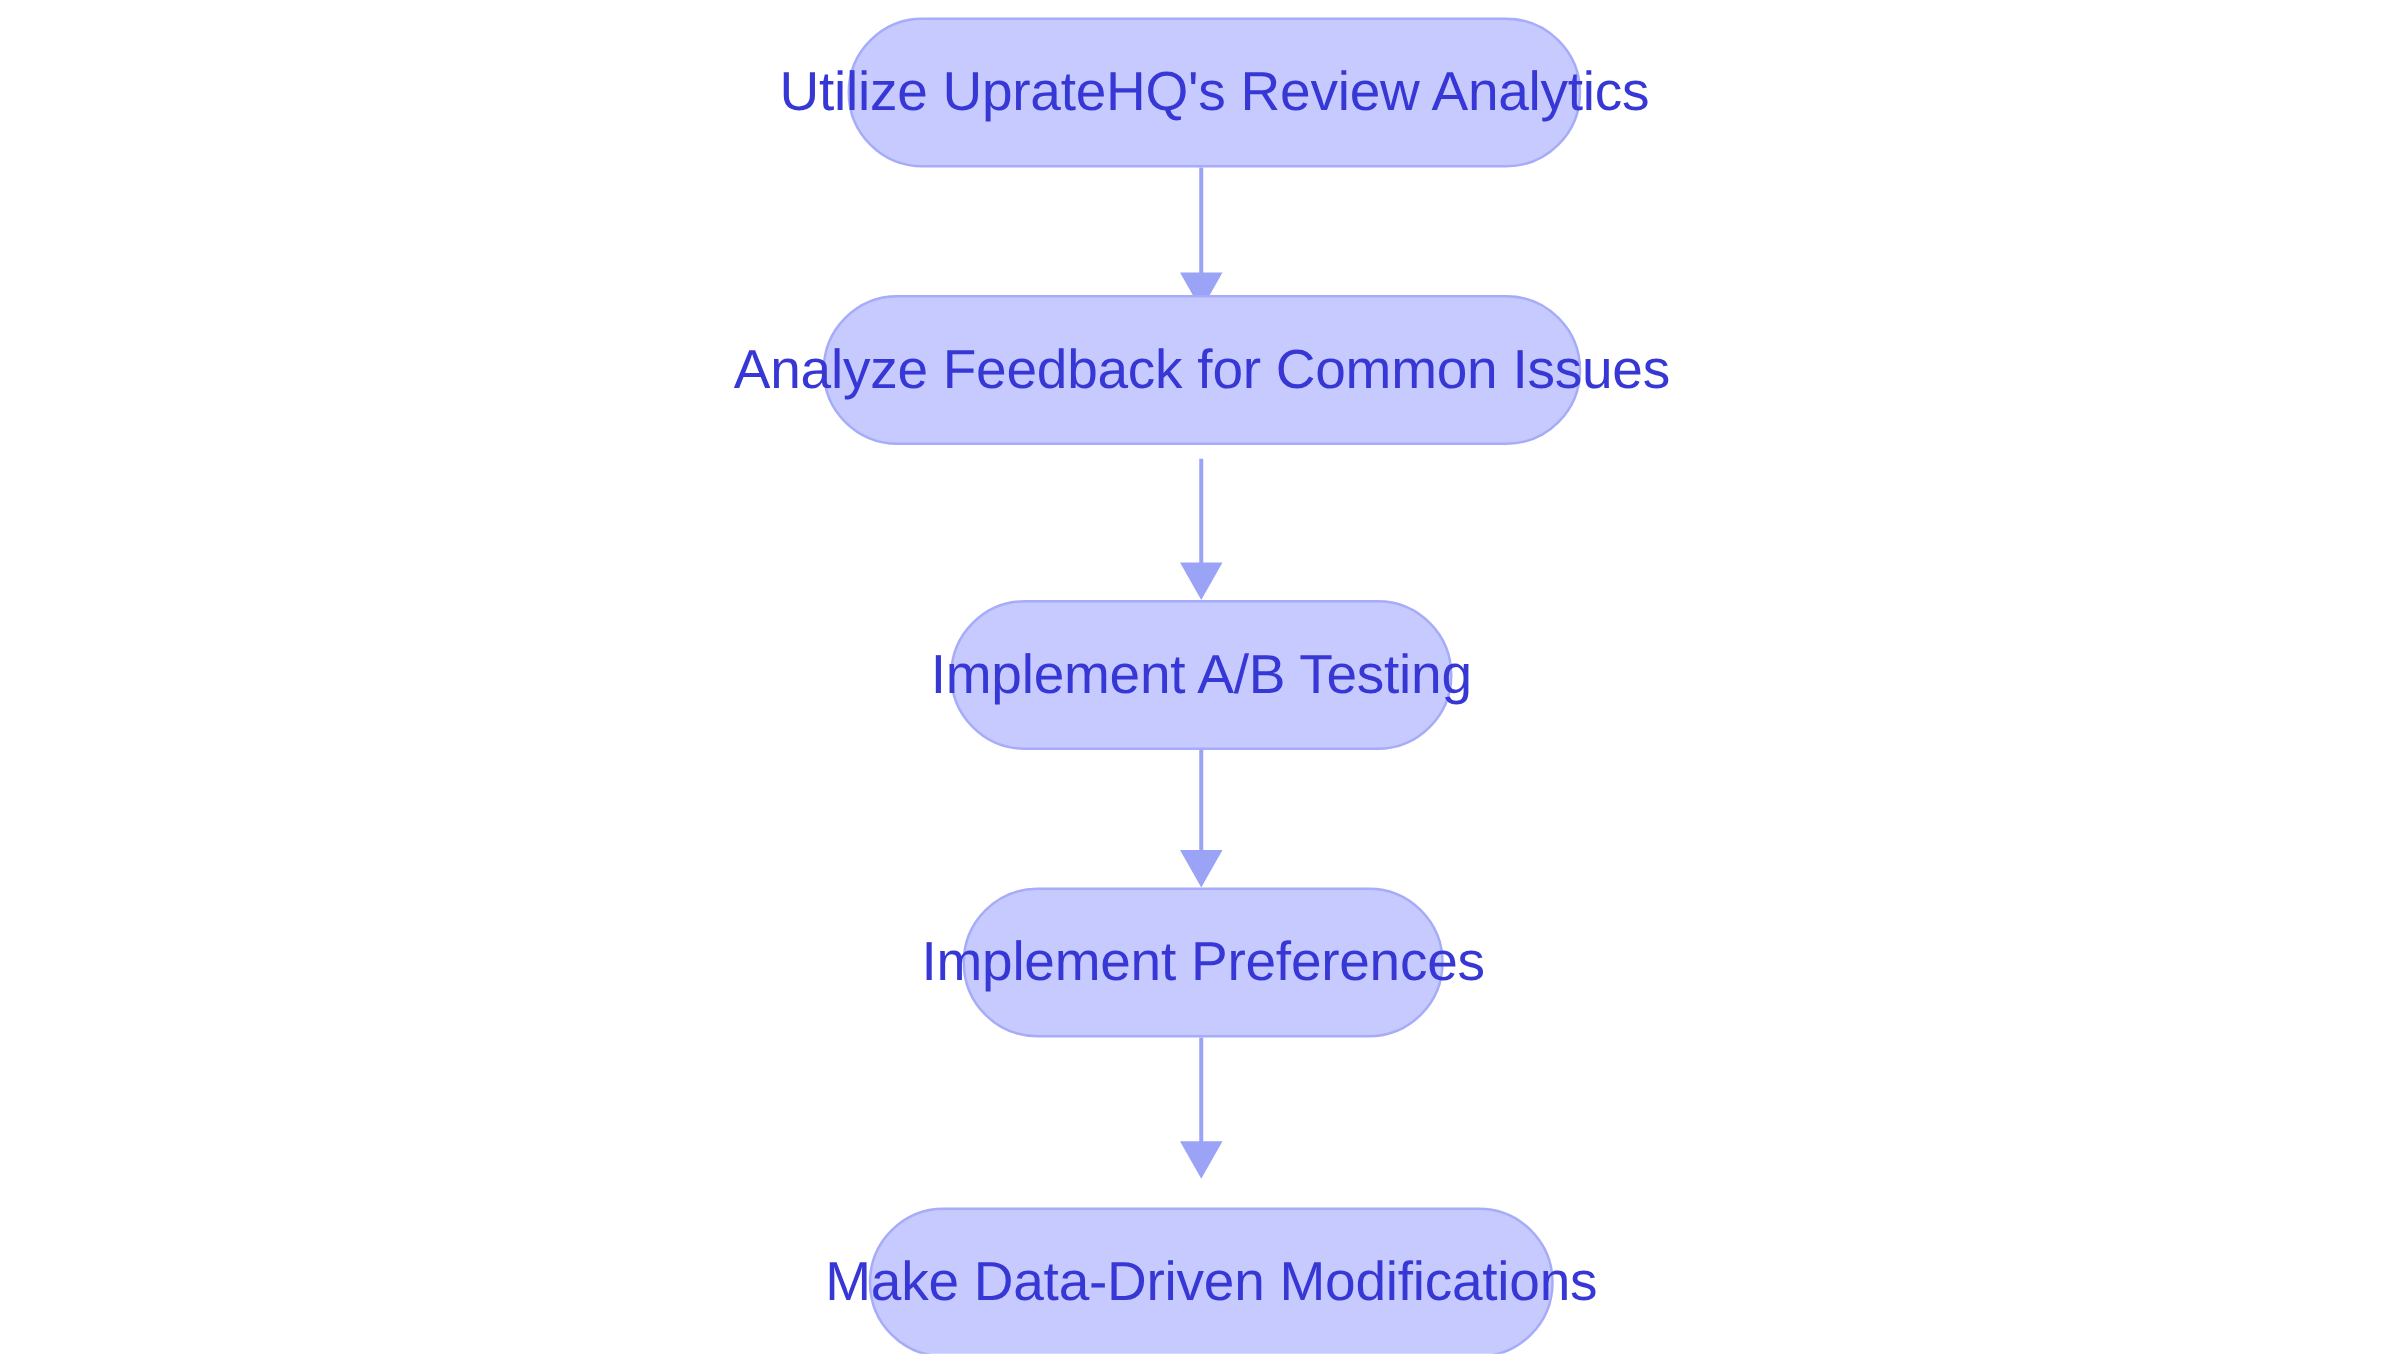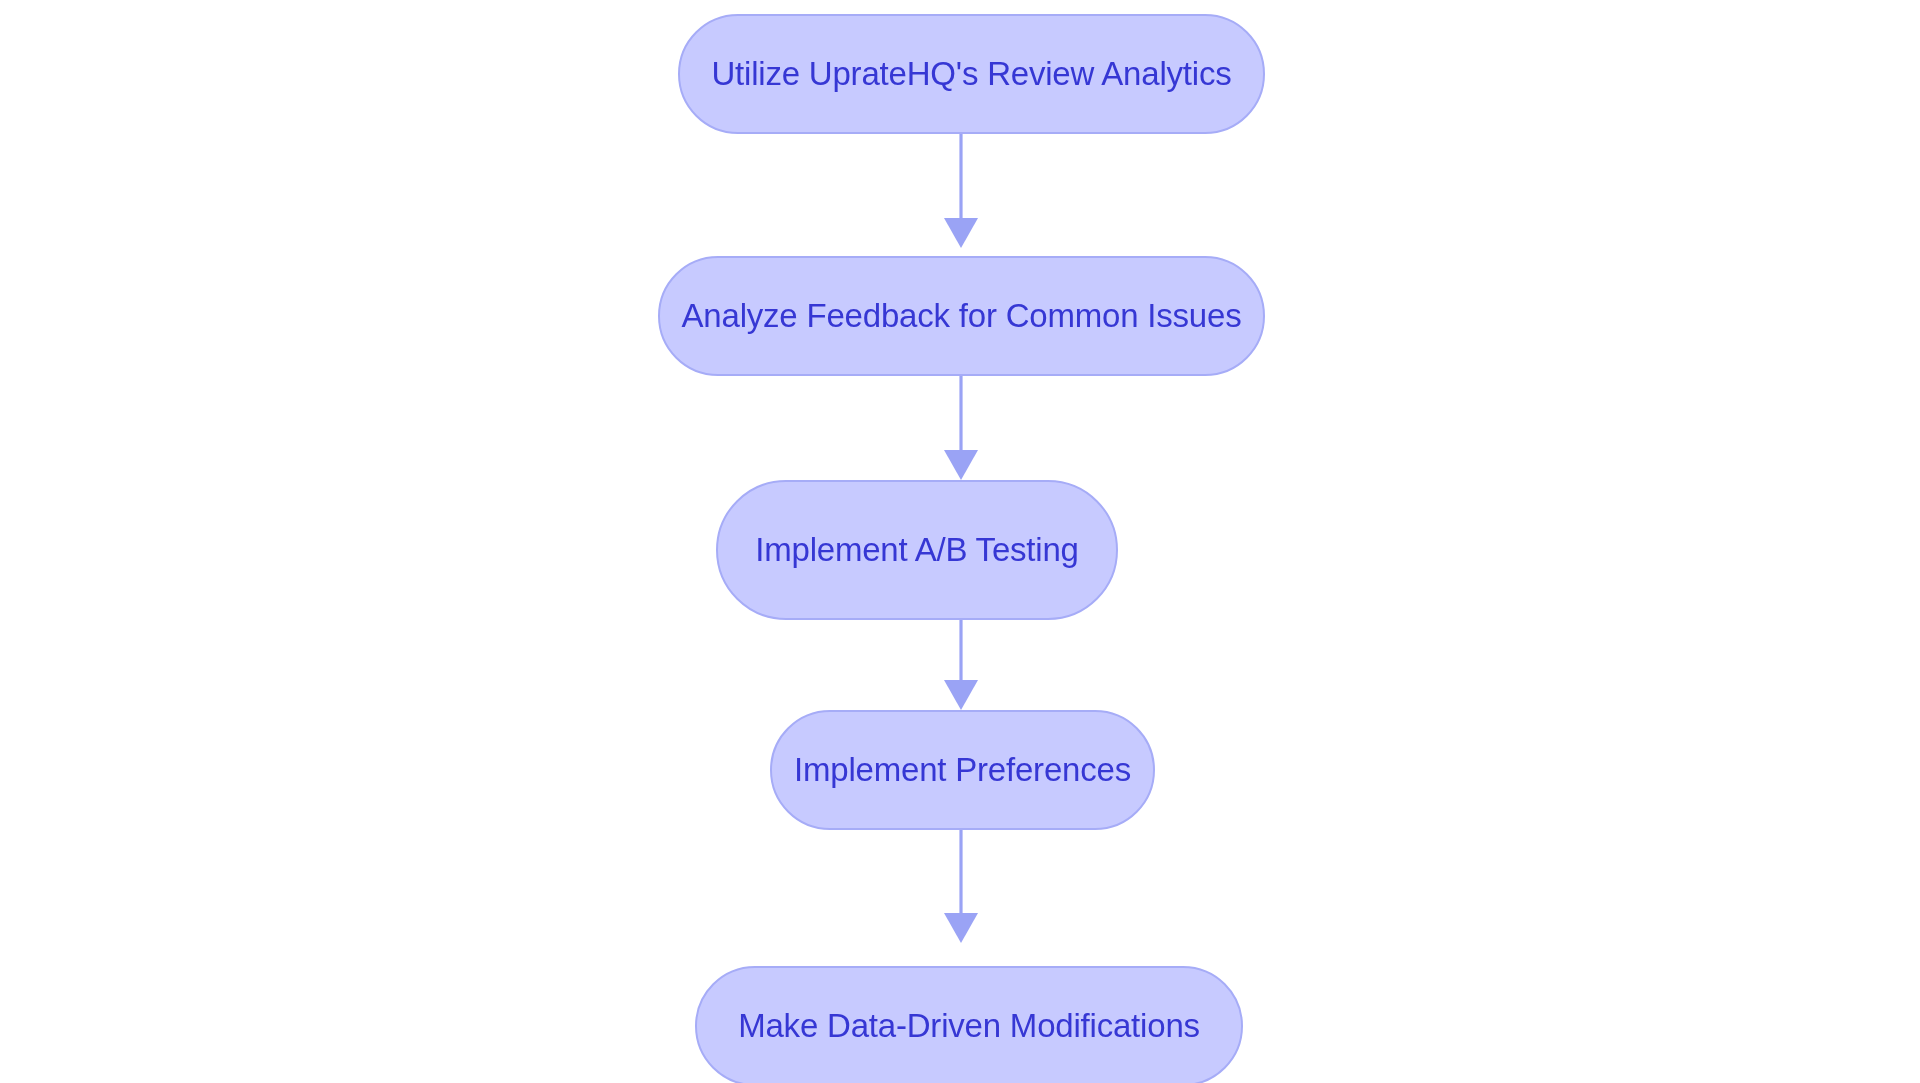--- a/index.html
+++ b/index.html
@@ -30,32 +30,32 @@
     justify-content: center;
     background: #c7caff;
     border: 2px solid #a6acf7;
     border-radius: 999px;
     z-index: 2;
   }
 
   .flow-node .node-label {
     color: #3637d4;
     font-family: "Liberation Sans", "DejaVu Sans", sans-serif;
-    font-size: 33px;
+    font-size: 44px;
     font-weight: 400;
     letter-spacing: -0.2px;
     line-height: 1.1;
     white-space: nowrap;
     text-align: left;
   }
 
   
   #node-0 { left: 678px; top: 14px;  width: 587px; height: 120px; }
-  #node-1 { left: 658px; top: 256px; width: 607px; height: 120px; }
-  #node-2 { left: 716px; top: 480px; width: 402px; height: 140px; }
+  #node-1 { left: 658px; top: 236px; width: 607px; height: 120px; }
+  #node-2 { left: 760px; top: 480px; width: 402px; height: 120px; }
   #node-3 { left: 770px; top: 710px; width: 385px; height: 120px; }
   #node-4 { left: 695px; top: 966px; width: 548px; height: 120px; }
 
   
   .flow-edge {
     position: absolute;
     left: 0;
     top: 0;
     width: 1920px;
     height: 1083px;

